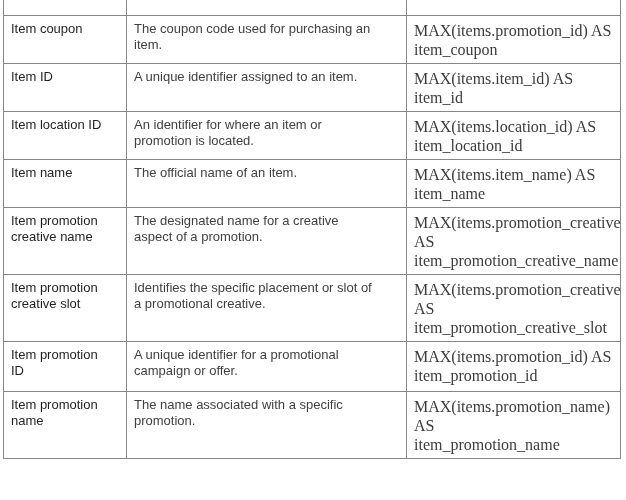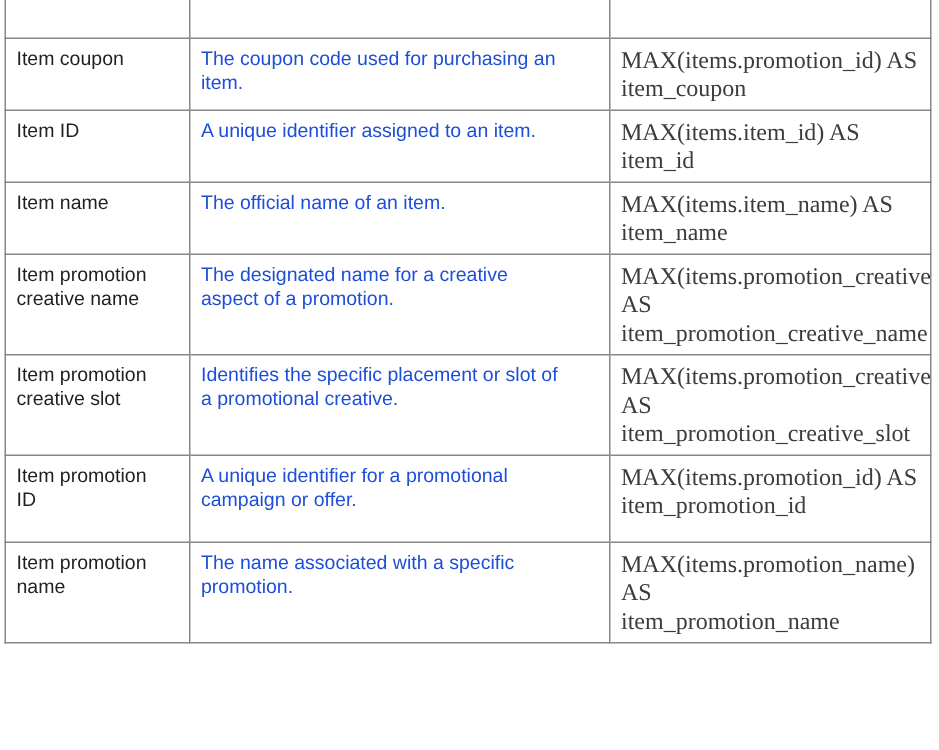--- a/index.html
+++ b/index.html
@@ -22,28 +22,28 @@
   td {
     border: 1px solid #878787;
     vertical-align: top;
     overflow: hidden;
   }
   tr.partial-top td { border-top: none; }
   .c-field {
     font-size: 13px;
     line-height: 16px;
     color: #1f1f1f;
-    padding: 5px 4px 20px 7px;
+    padding: 5px 4px 10px 7px;
     white-space: pre-line;
     margin-left: 40px;
   }
   .c-desc {
     font-size: 13px;
     line-height: 16px;
-    color: #1d4ed8;
+    color: #404040;
     padding: 5px 3px 4px 7px;
     white-space: pre-line;
   }
   .c-code {
     font-family: Liberation Serif, serif;
     font-size: 16px;
     line-height: 19px;
     color: #3c3c3c;
     padding: 5px 0 4px 7px;
     white-space: pre-line;
@@ -76,20 +76,27 @@
 
     <tr style="height:31px">
       <td class="c-field">Item ID</td>
       <td class="c-desc">A unique identifier assigned to an item.</td>
       <td class="c-code">MAX(items.item_id) AS item_id</td>
     </tr>
 
 
 
 
+    <tr style="height:46px">
+      <td class="c-field">Item location ID</td>
+      <td class="c-desc">An identifier for where an item or
+promotion is located.</td>
+      <td class="c-code">MAX(items.location_id) AS
+item_location_id</td>
+    </tr>
 
     <tr style="height:30px">
       <td class="c-field">Item name</td>
       <td class="c-desc">The official name of an item.</td>
       <td class="c-code">MAX(items.item_name) AS item_name</td>
     </tr>
 
     <tr style="height:50px">
       <td class="c-field">Item promotion
 creative name</td>

